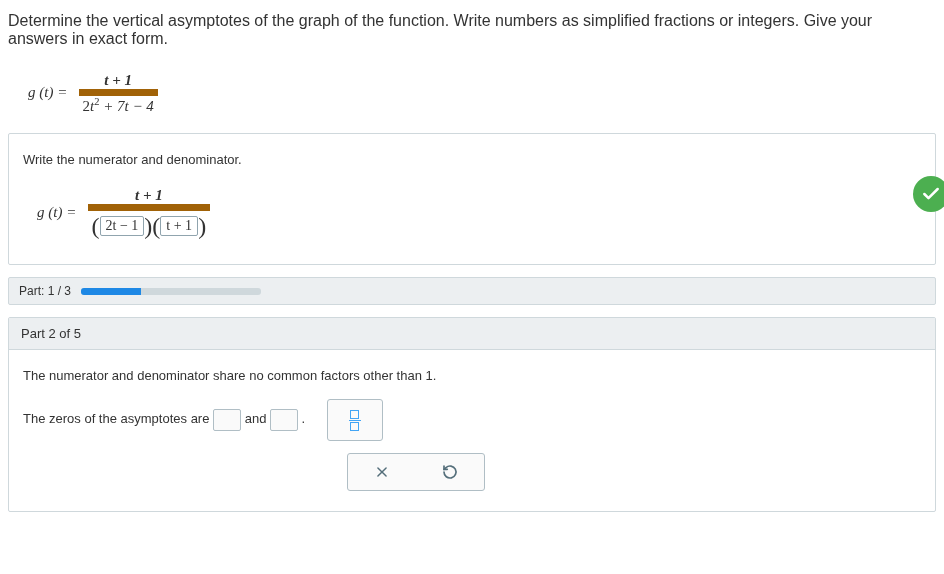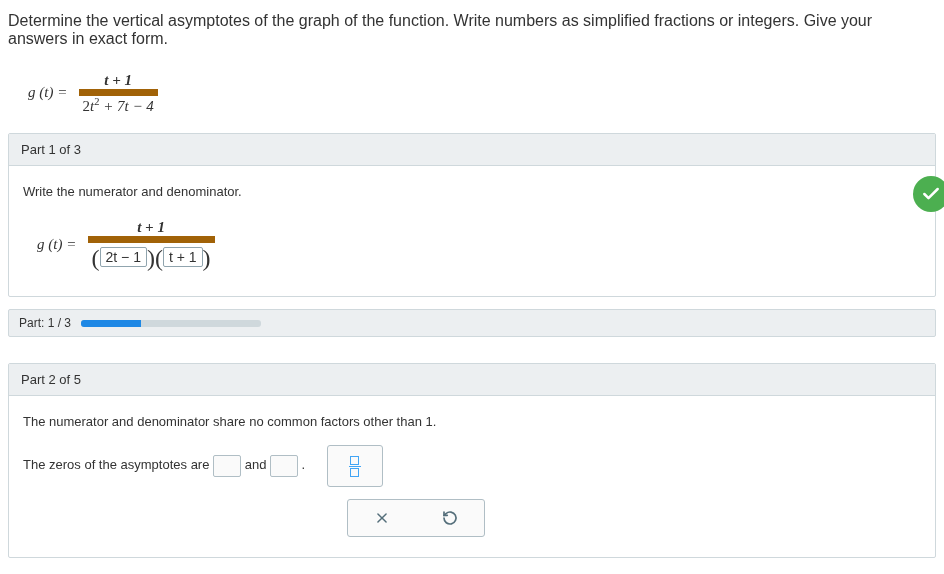--- a/index.html
+++ b/index.html
@@ -66,36 +66,36 @@
       align-items: center;
       justify-content: center;
     }
     .check-badge svg { width: 20px; height: 20px; }
     .answer-box {
       display: inline-block;
       border: 1px solid #90a4ae;
       border-radius: 2px;
       padding: 1px 5px;
       background: #fff;
-      font-family: Liberation Sans, sans-serif;
+      font-family: Liberation Serif, serif;
       font-size: 14px;
     }
     .big-paren {
       font-size: 24px;
       vertical-align: middle;
       font-family: 'Times New Roman', serif;
     }
     .progress-row {
       display: flex;
       align-items: center;
       background: #eceff1;
       border: 1px solid #cfd8dc;
       border-radius: 2px;
       padding: 6px 10px;
-      margin-bottom: 26px;
+      margin-bottom: 12px;
     }
     .progress-label {
       font-size: 12px;
       margin-right: 10px;
     }
     .progress-bar {
       width: 180px;
       height: 7px;
       background: #cfd8dc;
       border-radius: 3px;
@@ -171,21 +171,20 @@
   &nbsp;
   <span class="frac">
     <span class="num"><span class="ital">t + 1</span></span>
     <span class="den">
       <span>2</span><span class="ital">t</span><sup>2</sup><span class="ital"> + 7t − 4</span>
     </span>
   </span>
 </div>
 
 <div class="card">
-  <div class="card-header">Part 1 of 3</div>
   <div class="check-badge">
     <svg viewBox="0 0 24 24" fill="none" stroke="#fff" stroke-width="3" stroke-linecap="round" stroke-linejoin="round">
         <polyline points="4 12 9 17 20 6"></polyline>
       </svg>
   </div>
   <div class="card-body">
     <p>Write the numerator and denominator.</p>
     <div class="formula-block" style="padding:4px 14px;">
       <span class="ital">g (t)  =</span>
       &nbsp;

